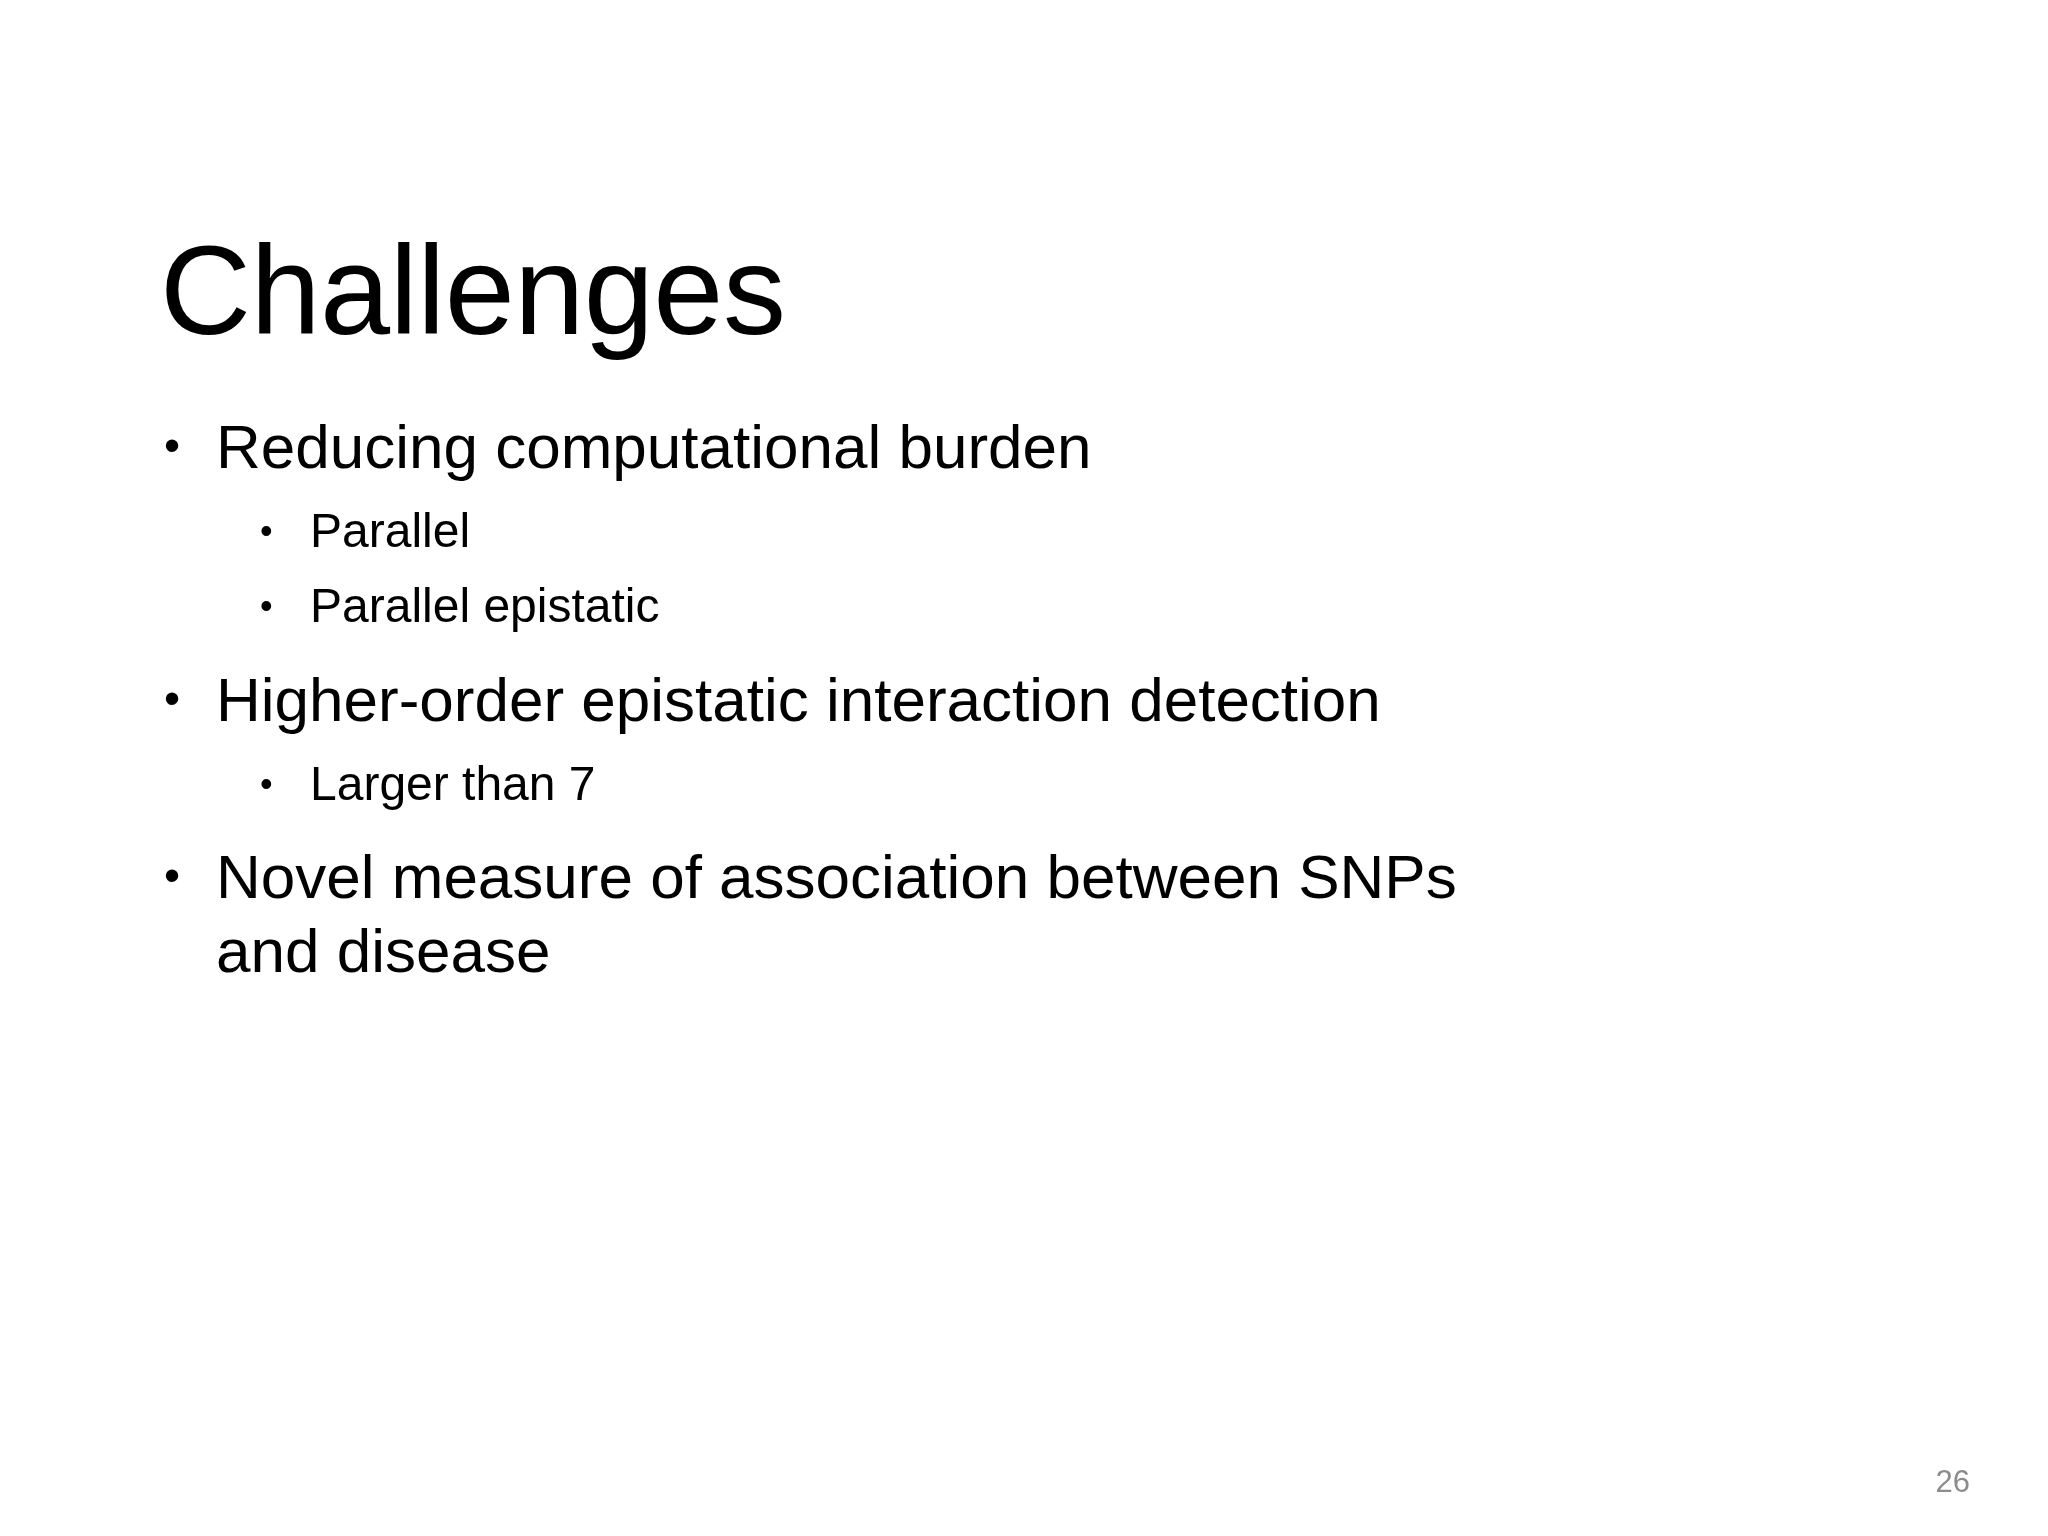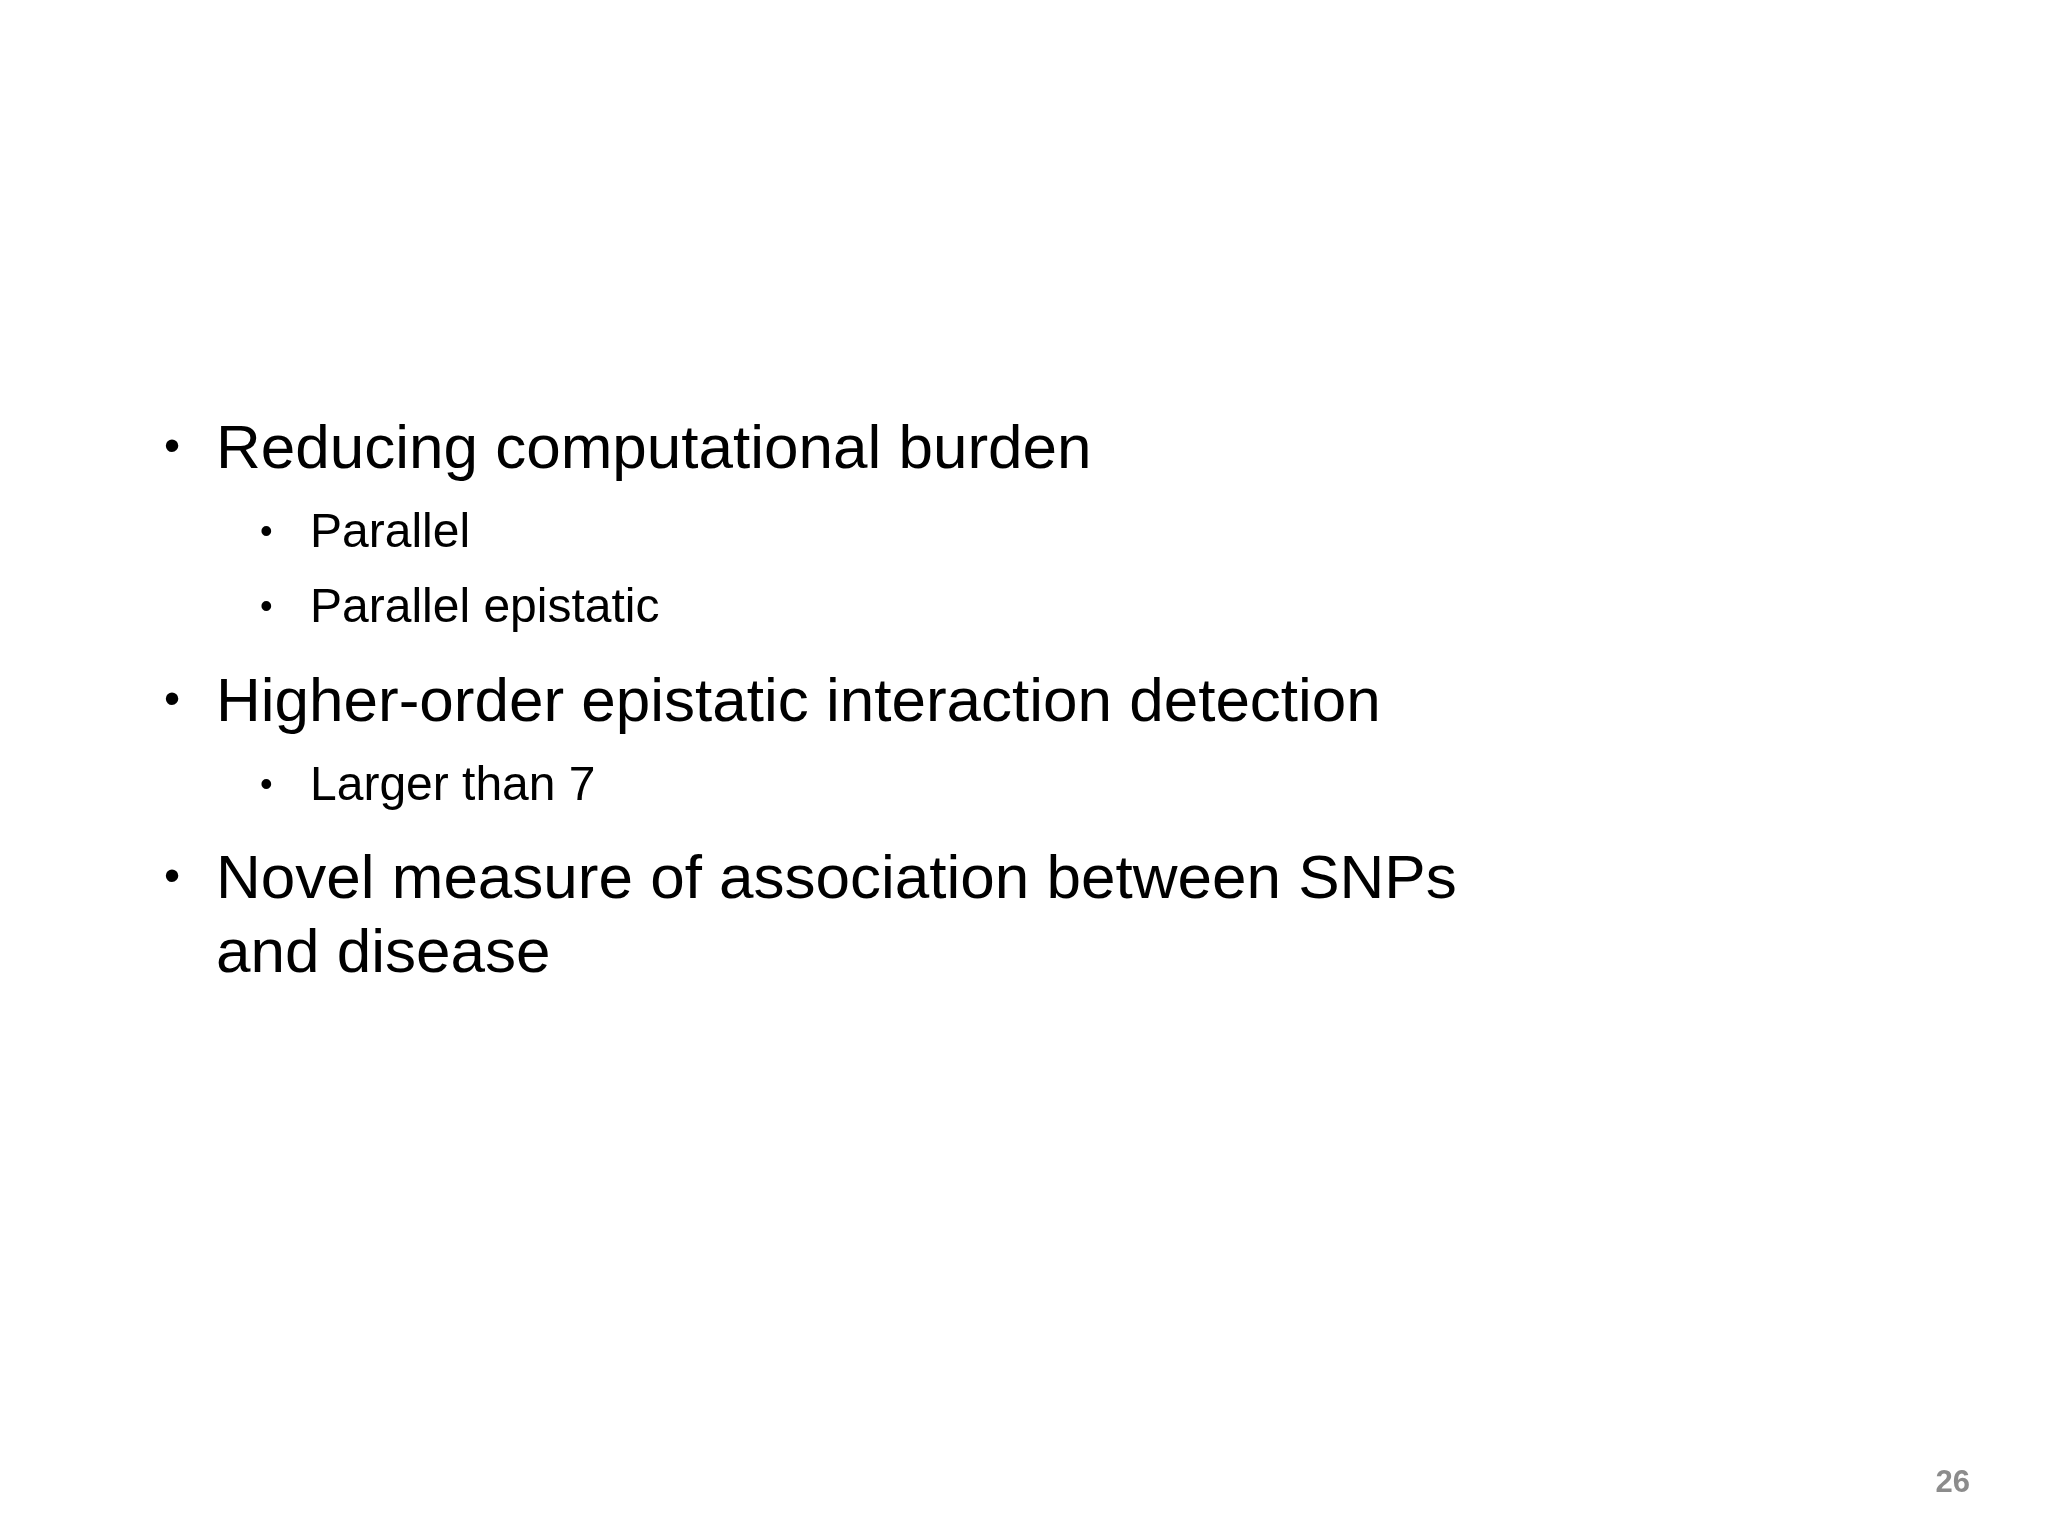--- a/index.html
+++ b/index.html
@@ -93,28 +93,29 @@
     height: 16px;
   }
 
   
   .page-number {
     position: absolute;
     right: 78px;
     bottom: 36px;
     font-size: 31px;
     color: #8c8c8c;
-    font-weight: 700;
+    font-weight: 400;
   }
 </style>
 </head>
 <body>
 
 <div class="slide">
 
+  <h1 class="slide-title">Challenges</h1>
 
   <div class="body-list">
 
     <div class="bullet-row level-1">
       <span class="bullet-mark">•</span>
       <span class="bullet-text">Reducing computational burden</span>
     </div>
 
     <div class="bullet-row level-2">
       <span class="bullet-mark">•</span>

